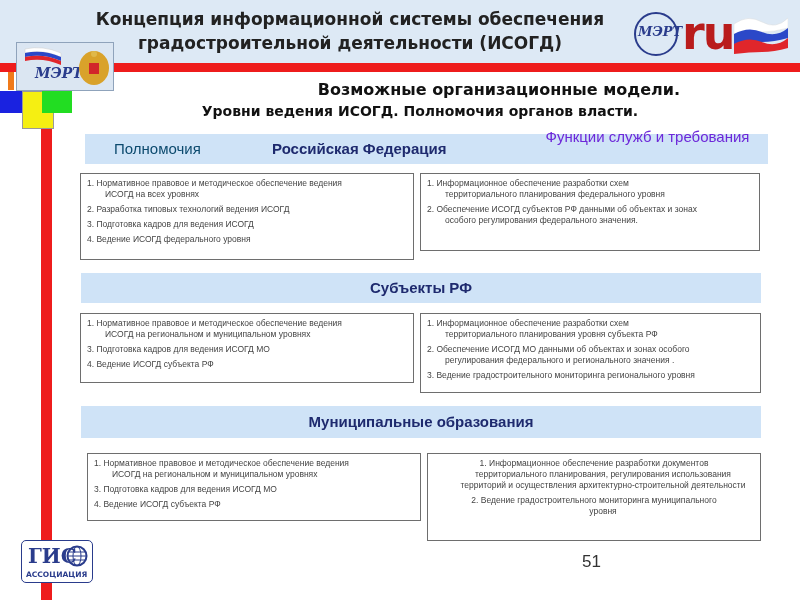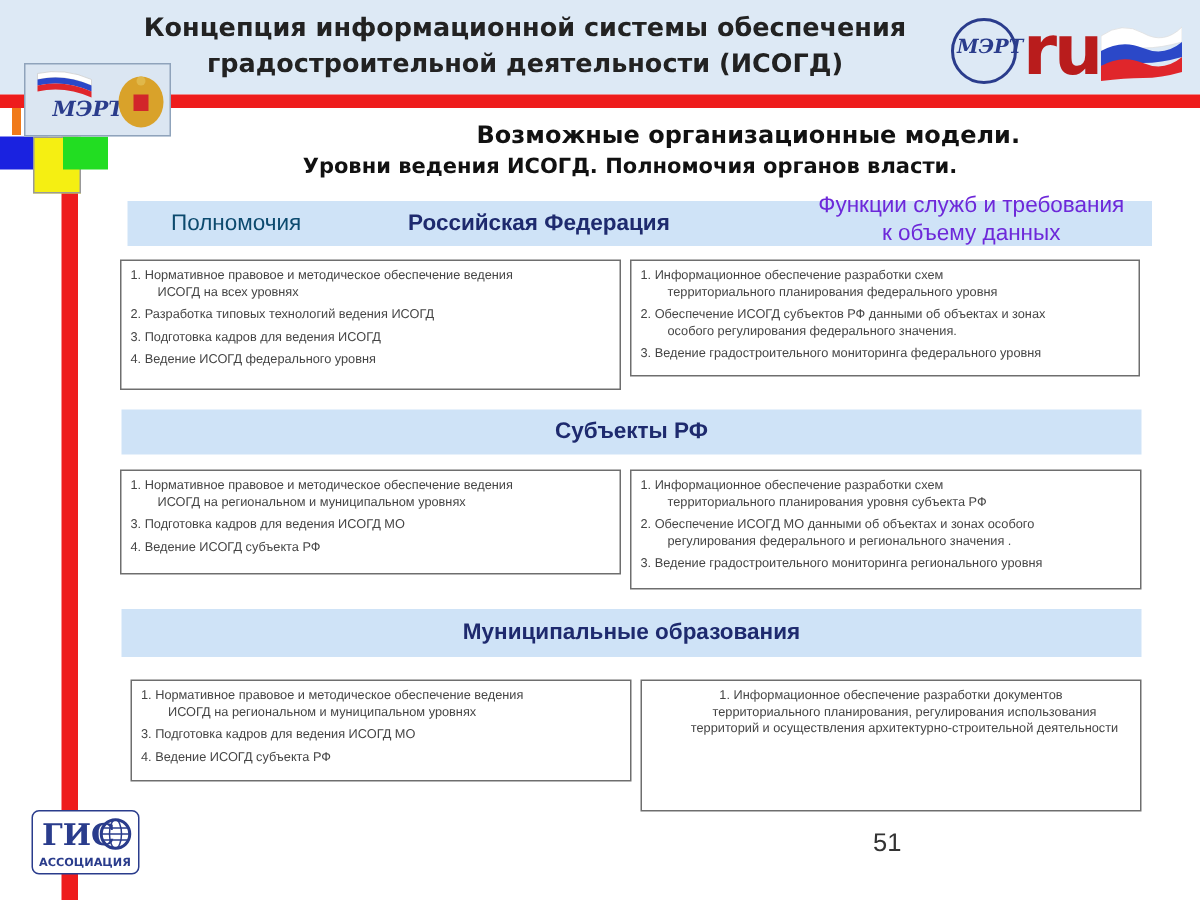--- a/index.html
+++ b/index.html
@@ -94,33 +94,31 @@
 </div>
 
 <div class="subtitle1">Возможные организационные модели.</div>
 <div class="subtitle2">Уровни ведения ИСОГД. Полномочия органов власти.</div>
 
 <div class="band band1"></div>
 <div class="lbl-powers">Полномочия</div>
 <div class="lbl-rf">Российская Федерация</div>
 <div class="lbl-funcs">
   <div>Функции служб и требования</div>
-  <div>к объему данных</div>
 </div>
 
 <div class="box" style="left:80px;top:173px;width:334px;height:87px;">
   <div class="item"><span>1. Нормативное правовое и методическое обеспечение ведения</span><span class="cont">ИСОГД на всех уровнях</span></div>
   <div class="item"><span>2. Разработка типовых технологий ведения ИСОГД</span></div>
   <div class="item"><span>3. Подготовка кадров для ведения ИСОГД</span></div>
   <div class="item"><span>4. Ведение ИСОГД федерального уровня</span></div>
 </div>
 <div class="box" style="left:420px;top:173px;width:340px;height:78px;">
   <div class="item"><span>1. Информационное обеспечение разработки схем</span><span class="cont">территориального планирования федерального уровня</span></div>
   <div class="item"><span>2. Обеспечение ИСОГД субъектов РФ данными об объектах и зонах</span><span class="cont">особого регулирования  федерального значения.</span></div>
-  <div class="item"><span>3. Ведение градостроительного мониторинга федерального уровня</span></div>
 </div>
 
 <div class="band band2">
   <div class="band-label" style="left:0;width:680px;text-align:center;top:6px;">Субъекты РФ</div>
 </div>
 <div class="box" style="left:80px;top:313px;width:334px;height:70px;">
   <div class="item"><span>1. Нормативное правовое и методическое обеспечение ведения</span><span class="cont">ИСОГД на региональном и муниципальном уровнях</span></div>
   <div class="item"><span>3. Подготовка кадров для ведения ИСОГД МО</span></div>
   <div class="item"><span>4. Ведение ИСОГД субъекта РФ</span></div>
 </div>
@@ -133,20 +131,21 @@
 <div class="band band3">
   <div class="band-label" style="left:0;width:680px;text-align:center;top:7px;">Муниципальные образования</div>
 </div>
 <div class="box" style="left:87px;top:453px;width:334px;height:68px;">
   <div class="item"><span>1. Нормативное правовое и методическое обеспечение ведения</span><span class="cont">ИСОГД на региональном и муниципальном уровнях</span></div>
   <div class="item"><span>3. Подготовка кадров для ведения ИСОГД МО</span></div>
   <div class="item"><span>4. Ведение ИСОГД субъекта РФ</span></div>
 </div>
 <div class="box" style="left:427px;top:453px;width:334px;height:88px;text-align:center;">
   <div class="item"><span>1. Информационное обеспечение разработки документов</span><span class="cont">территориального планирования, регулирования использования территорий и осуществления архитектурно-строительной деятельности</span></div>
+  <div class="item"><span>2. Ведение градостроительного мониторинга муниципального</span><span class="cont">уровня</span></div>
 </div>
 
 <div class="gis-logo">
   <span class="gis-text">ГИС</span>
   <svg class="gis-globe" viewBox="0 0 22 22">
     <circle cx="11" cy="11" r="9.5" fill="none" stroke="#2a3c8c" stroke-width="2"></circle>
     <line x1="2" y1="11" x2="20" y2="11" stroke="#2a3c8c" stroke-width="1"></line>
     <line x1="3" y1="7" x2="19" y2="7" stroke="#2a3c8c" stroke-width="1"></line>
     <line x1="3" y1="15" x2="19" y2="15" stroke="#2a3c8c" stroke-width="1"></line>
     <ellipse cx="11" cy="11" rx="4" ry="9.5" fill="none" stroke="#2a3c8c" stroke-width="1"></ellipse>

